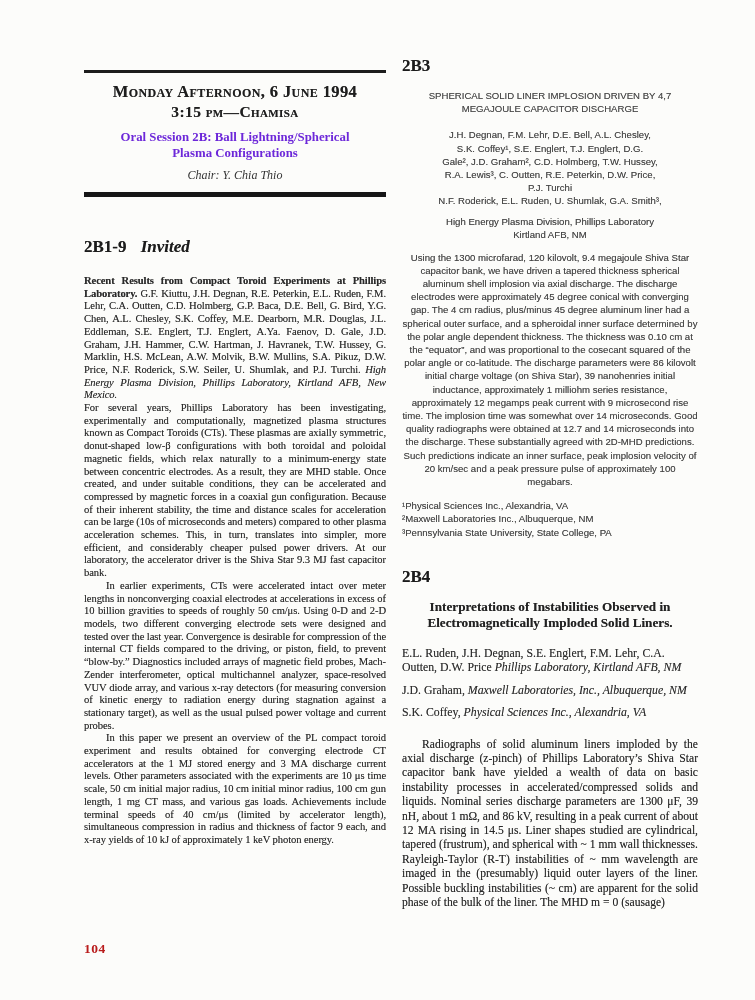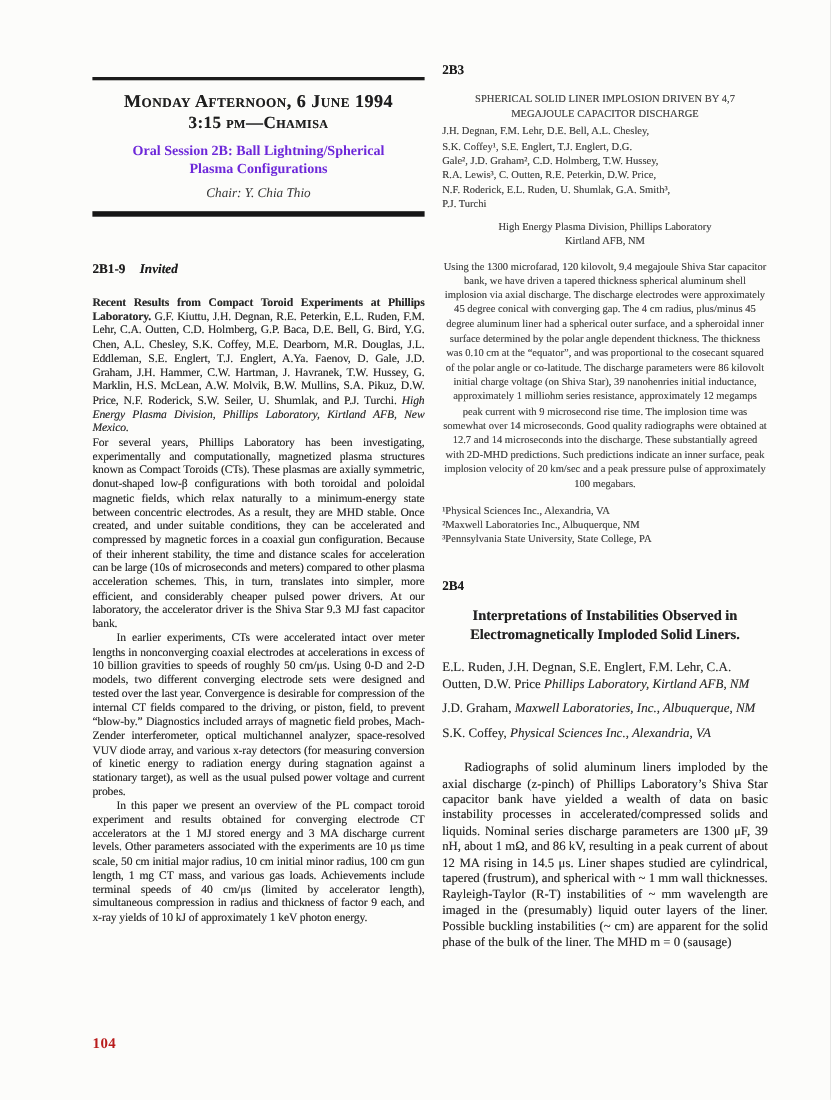--- a/index.html
+++ b/index.html
@@ -16,40 +16,40 @@
   .session-box{border-top:3px solid #1c1c1c;border-bottom:5px solid #161616;
                padding:9px 4px 9px;text-align:center;color:#1e1e1e;}
   .sb-date{font-weight:bold;font-variant:small-caps;font-size:16.5px;line-height:19px;
            letter-spacing:.4px;text-shadow:0 0 .5px rgba(20,20,20,.55);}
   .sb-time{font-weight:bold;font-variant:small-caps;font-size:15.5px;line-height:18px;
            margin-top:2px;letter-spacing:.4px;text-shadow:0 0 .5px rgba(20,20,20,.55);}
   .sb-session{font-weight:bold;font-size:12.8px;line-height:15.5px;margin-top:9px;color:#6d28d9;}
   .sb-chair{font-style:italic;font-size:12px;margin-top:7px;color:#333;}
 
   
-  .abs-label{font-weight:bold;font-size:12px;color:#1b1b1b;margin:0;
+  .abs-label{font-weight:bold;font-size:17px;color:#1b1b1b;margin:0;
              text-shadow:0 0 .5px rgba(20,20,20,.5);}
   .abs-label .invited{font-style:italic;margin-left:10px;}
   .h-2b12{margin-top:40px;}
   .h-2b4{margin-top:28px;}
 
   
   .serif-body{font-size:10.6px;line-height:12.7px;letter-spacing:-.1px;color:#2a2a2a;
               text-align:justify;text-shadow:0 0 .45px rgba(40,40,40,.5);}
   .serif-body p{margin:0;}
   .lead{margin-top:18px !important;}
   .indent{text-indent:22px;}
   .lead .t-bold{font-weight:bold;}
   .lead .t-ital{font-style:italic;}
 
   
-  .mono{font-family:Liberation Serif, serif;color:#454545;
+  .mono{font-family:Liberation Sans, sans-serif;color:#454545;
         font-size:9.6px;line-height:13.2px;text-shadow:0 0 .5px rgba(60,60,60,.55);}
   .mono-title{text-align:center;margin-top:13px;color:#4a4a4a;}
-  .mono-authors{margin-top:3px;}
+  .mono-authors{margin-top:13px;text-align:center;}
   .mono-affil{text-align:center;margin-top:7px;}
   .mono-body{text-align:center;}
   .mono-foot{margin-top:11px;}
 
   
   .b4-title{margin-top:12px;text-align:center;font-weight:bold;font-size:13.2px;
             line-height:16.5px;color:#222;text-shadow:0 0 .5px rgba(30,30,30,.5);}
   .b4-authors{font-size:11.8px;line-height:14.4px;color:#2c2c2c;
               text-shadow:0 0 .45px rgba(40,40,40,.45);}
   .b4-authors p{margin:8px 0 0;}
@@ -103,22 +103,22 @@
     <div class="mono mono-title">
       <div>SPHERICAL SOLID LINER IMPLOSION DRIVEN BY 4,7</div>
       <div>MEGAJOULE CAPACITOR DISCHARGE</div>
     </div>
 
     <div class="mono mono-authors">
       <div>J.H. Degnan, F.M. Lehr, D.E. Bell, A.L. Chesley,</div>
       <div>S.K. Coffey¹, S.E. Englert, T.J. Englert, D.G.</div>
       <div>Gale², J.D. Graham², C.D. Holmberg, T.W. Hussey,</div>
       <div>R.A. Lewis³, C. Outten, R.E. Peterkin, D.W. Price,</div>
+      <div>P.J. Turchi</div>
       <div>N.F. Roderick, E.L. Ruden, U. Shumlak, G.A. Smith³,</div>
-      <div>P.J. Turchi</div>
     </div>
 
     <div class="mono mono-affil">
       <div>High Energy Plasma Division, Phillips Laboratory</div>
       <div>Kirtland AFB, NM</div>
     </div>
 
     <p class="mono mono-body">Using the 1300 microfarad, 120 kilovolt, 9.4 mega­joule Shiva Star capacitor bank, we have driven a tapered thickness spherical aluminum shell implosion via axial discharge.  The discharge electrodes were approximately 45 degree conical with converging gap. The 4 cm radius, plus/minus 45 degree aluminum liner had a spherical outer surface, and a spheroidal inner surface determined by the polar angle dependent thickness.  The thickness was 0.10 cm at the “equator”, and was proportional to the cosecant squared of the polar angle or co-latitude.  The discharge parameters were 86 kilovolt initial charge voltage (on Shiva Star), 39 nanohenries initial inductance, approximately 1 milliohm series resistance, approximately 12 megamps peak current with 9 microsecond rise time.  The implosion time was somewhat over 14 microseconds.  Good quality radiographs were obtained at 12.7 and 14 microseconds into the discharge.  These substantially agreed with 2D-MHD predictions.  Such predictions indicate an inner surface, peak implosion velocity of 20 km/sec and a peak pressure pulse of approximately 100 megabars.</p>
 
     <div class="mono mono-foot">

